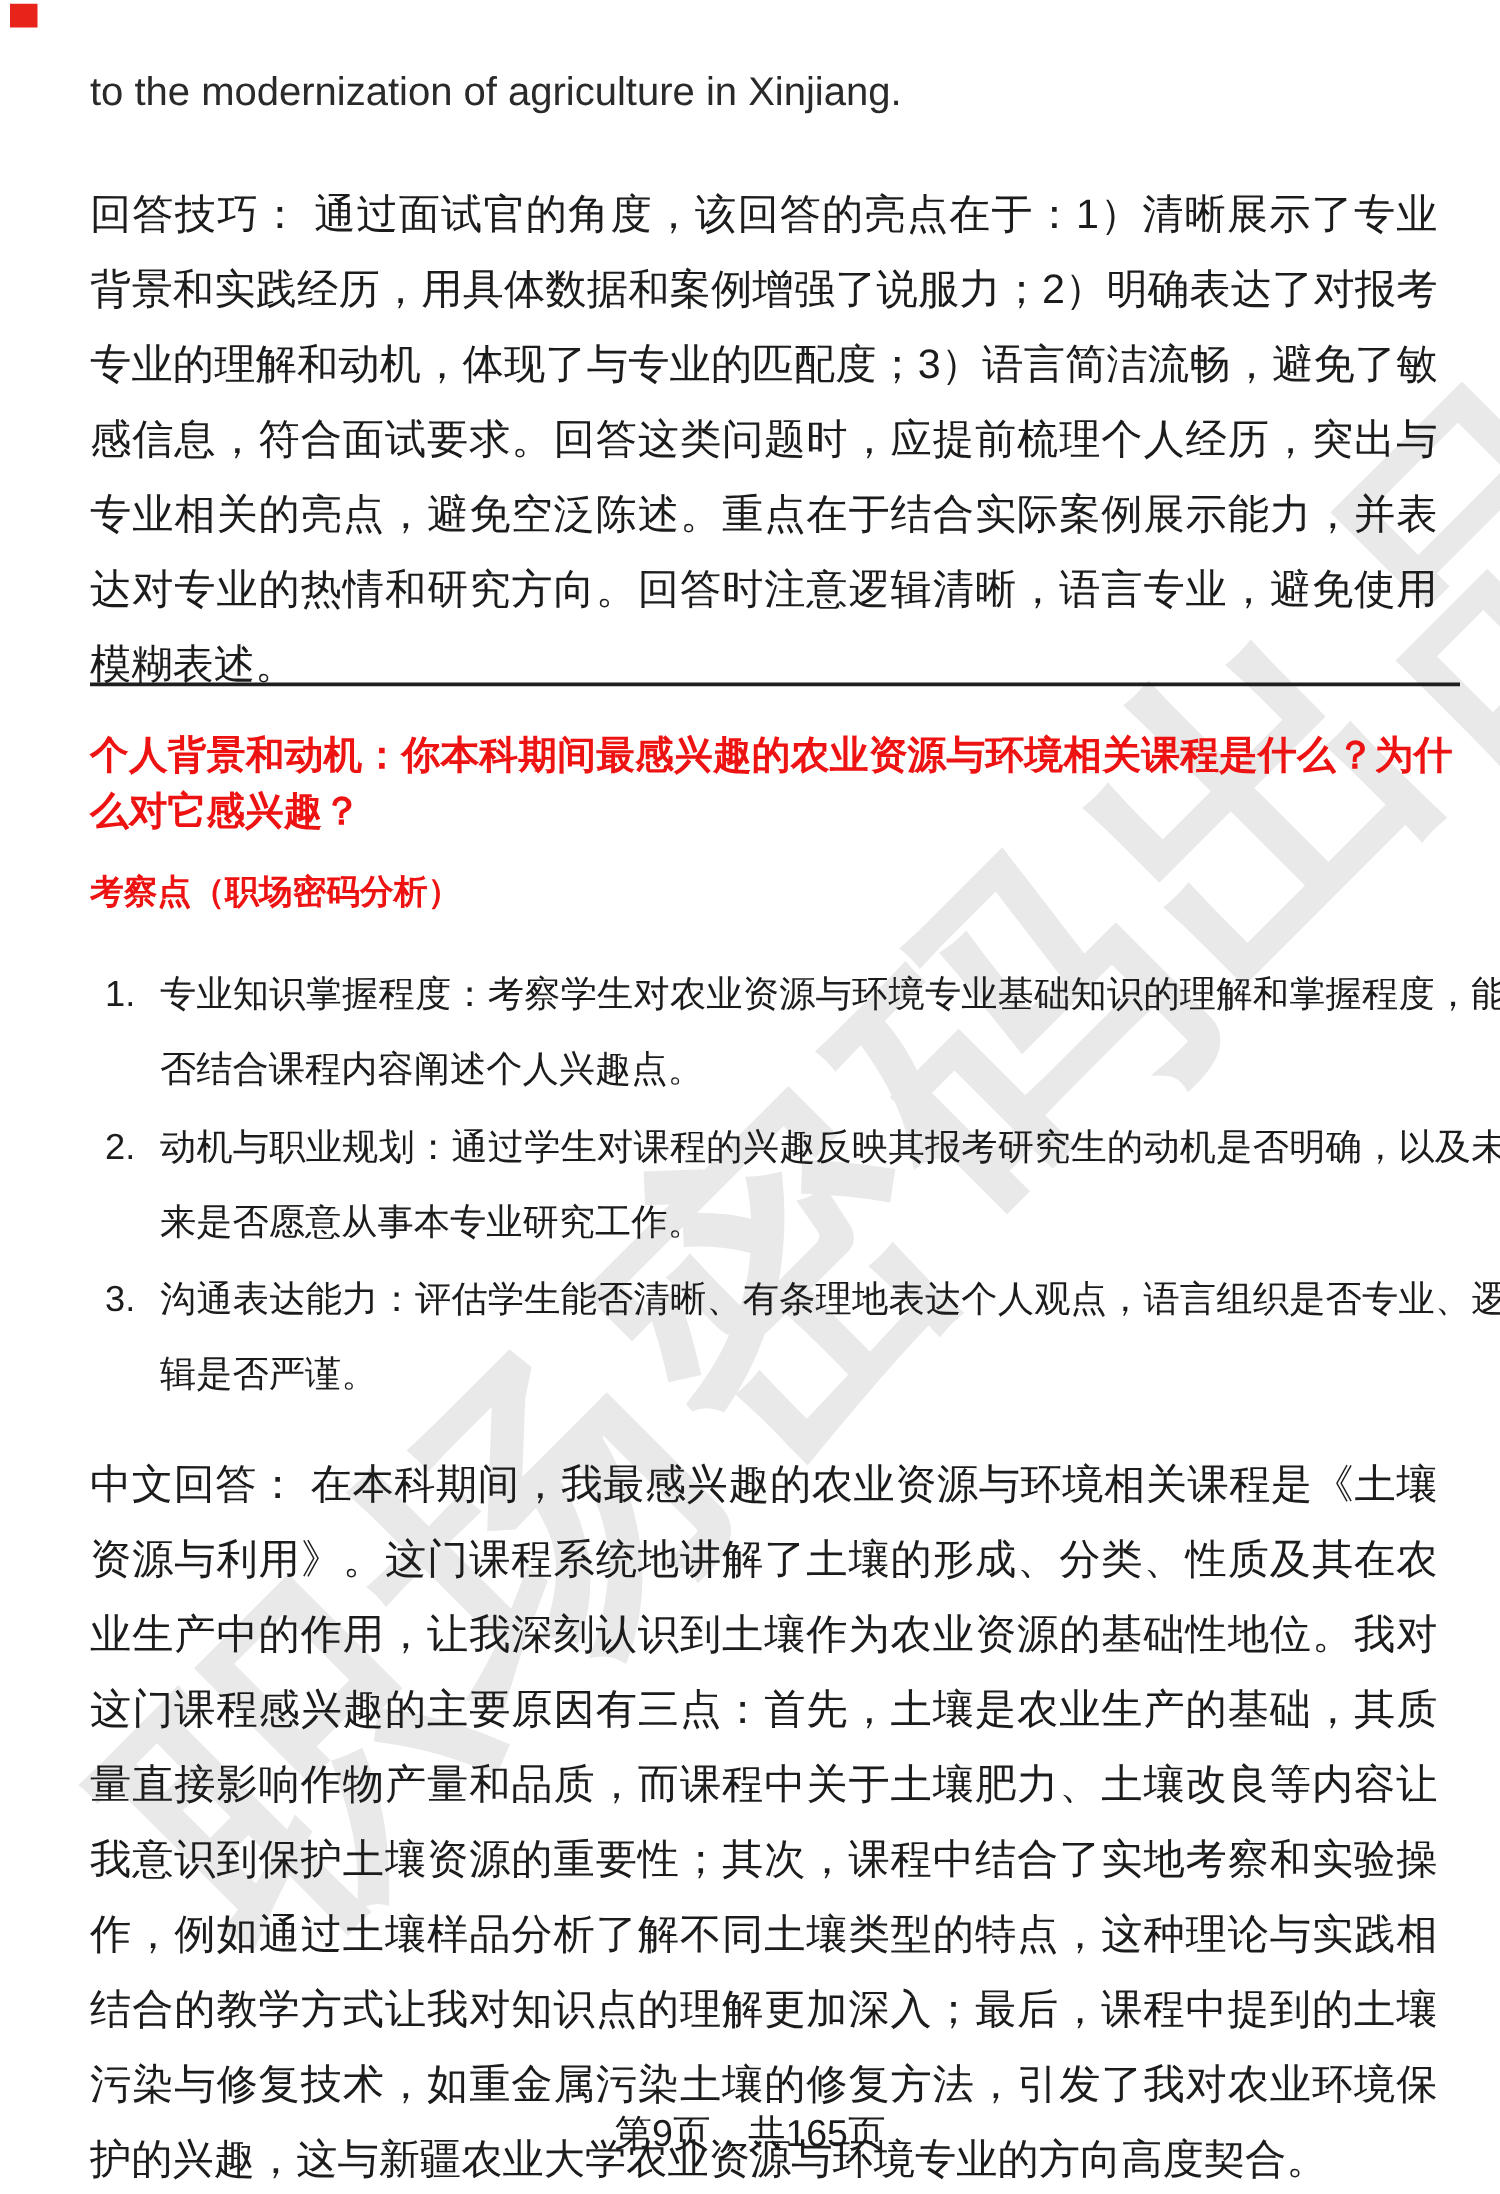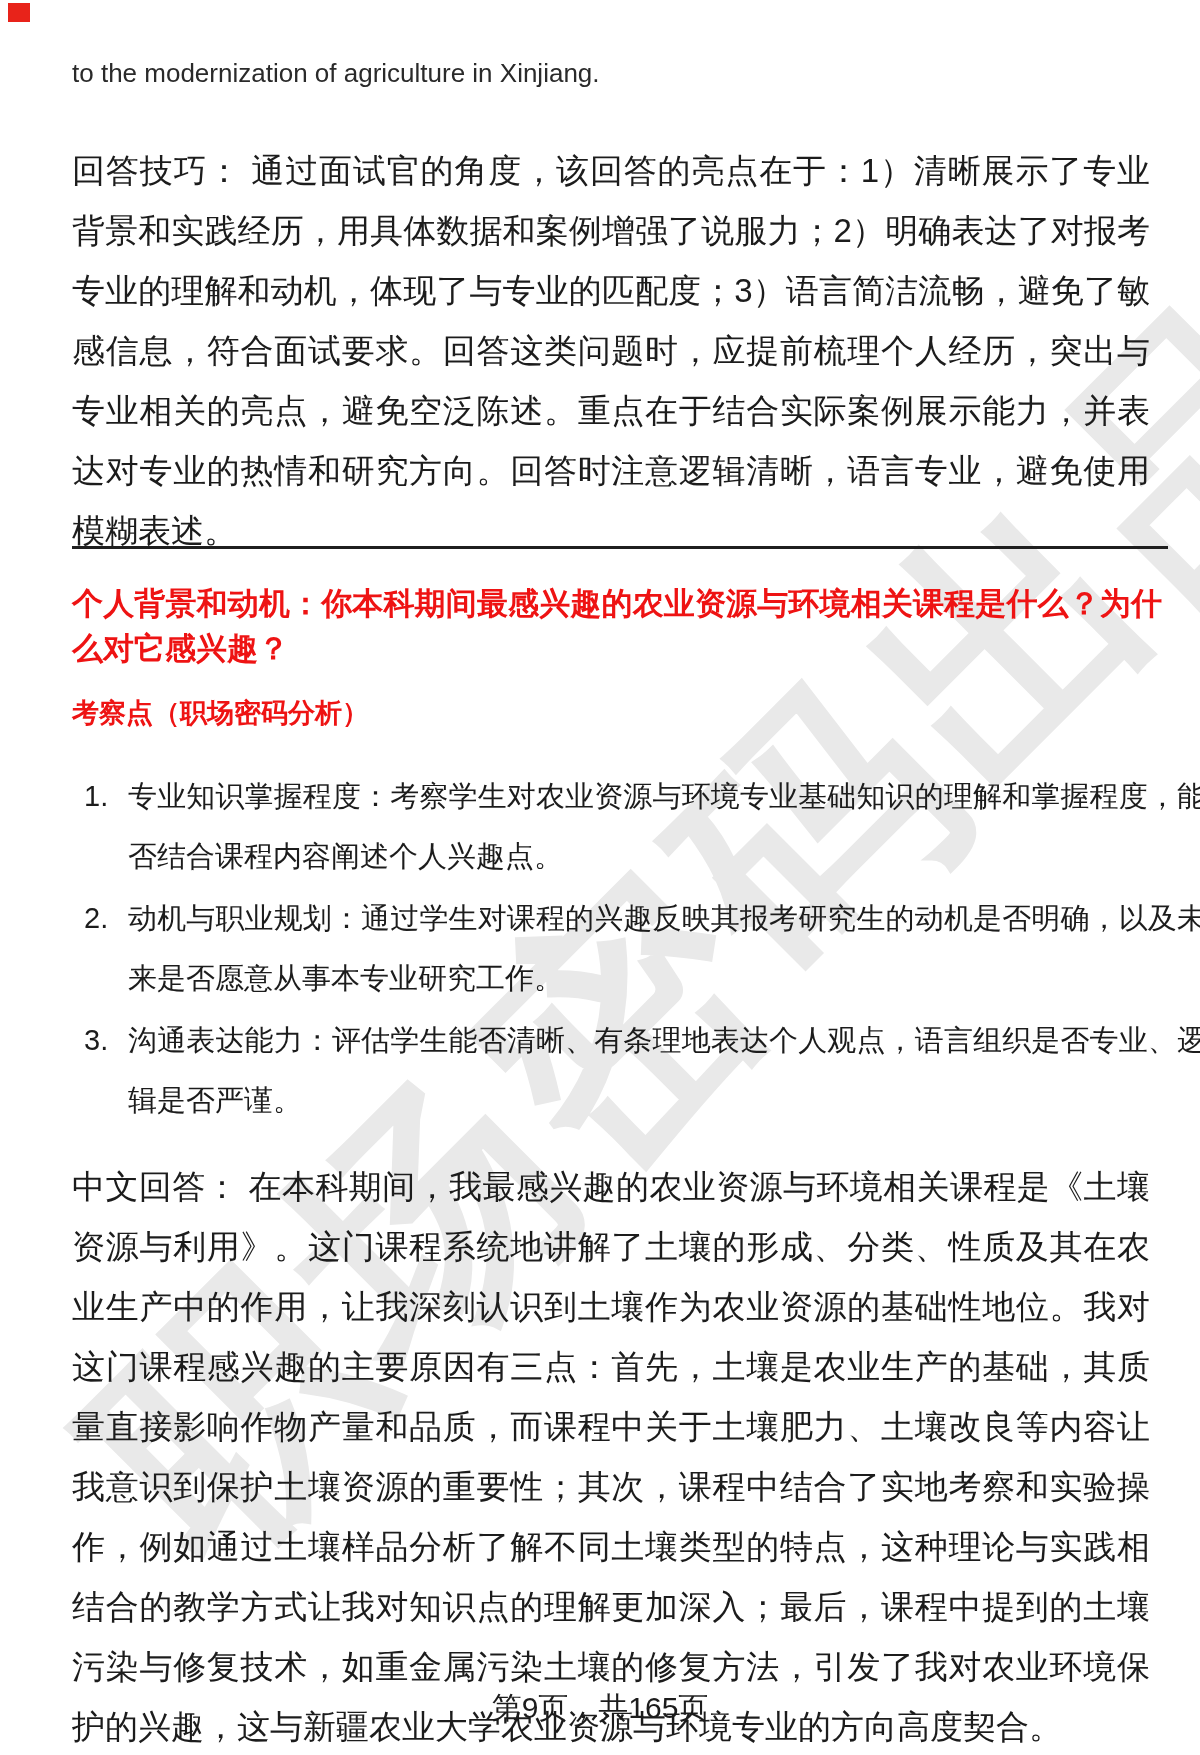--- a/index.html
+++ b/index.html
@@ -24,21 +24,21 @@
     letter-spacing:14px;
     white-space:nowrap;
     color:#e9e9e9;
     z-index:0;
     user-select:none;
     pointer-events:none;
   }
   .layer { position:absolute; z-index:1; }
   .english-line {
     left:72px; top:55px; width:1078px;
-    font-size:26px; line-height:36px;
+    font-size:32px; line-height:36px;
     color:#2a2a2a;
   }
   .para {
     left:72px; width:1078px;
     font-size:33px; line-height:60px;
     text-align:justify;
     color:#1c1c1c;
   }
   .para-tips { top:141px; }
   .divider {

